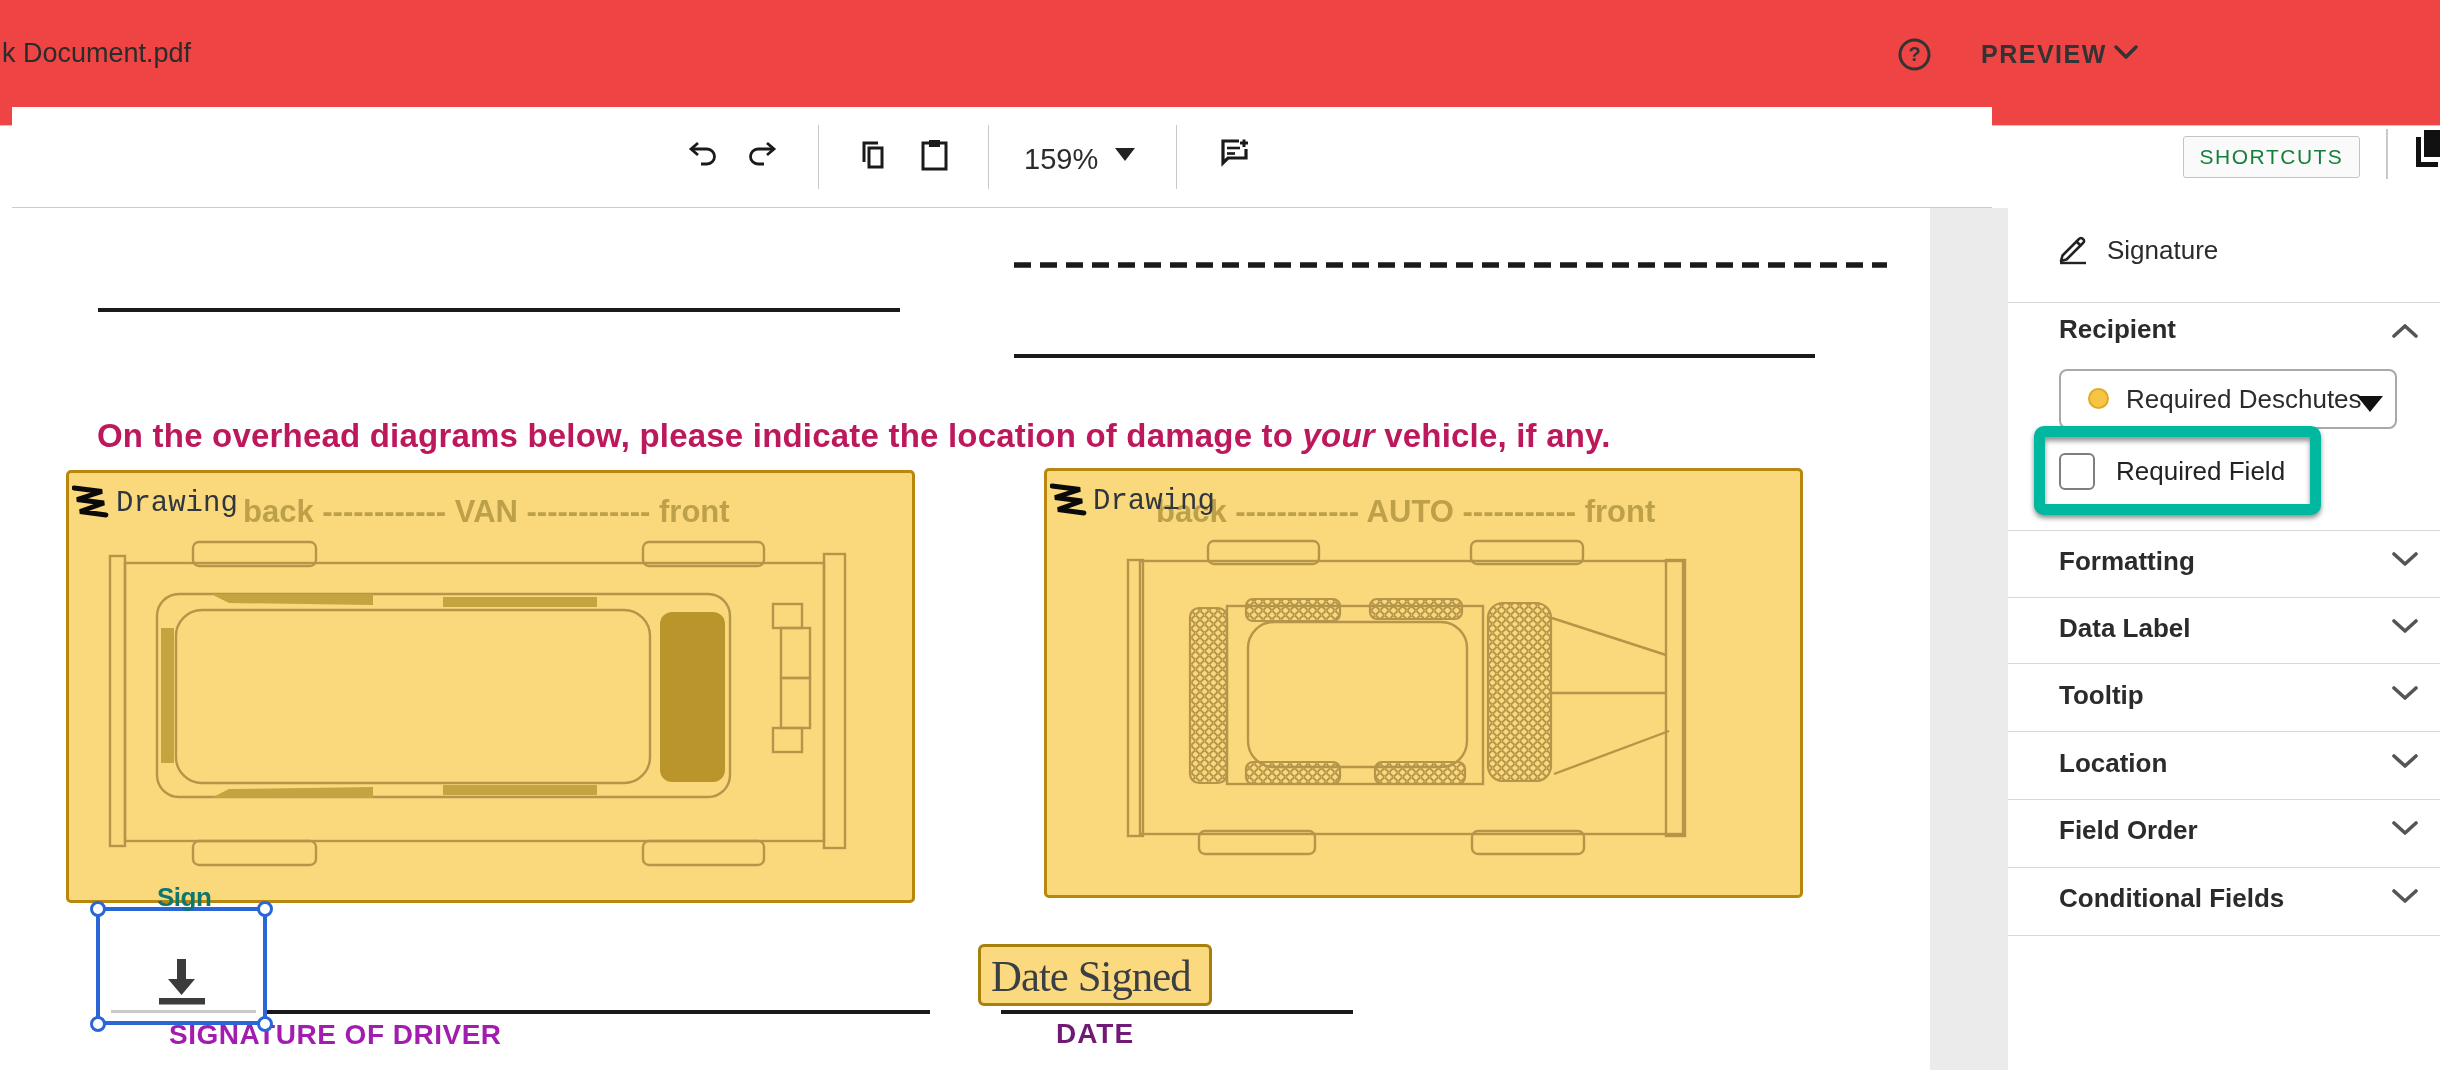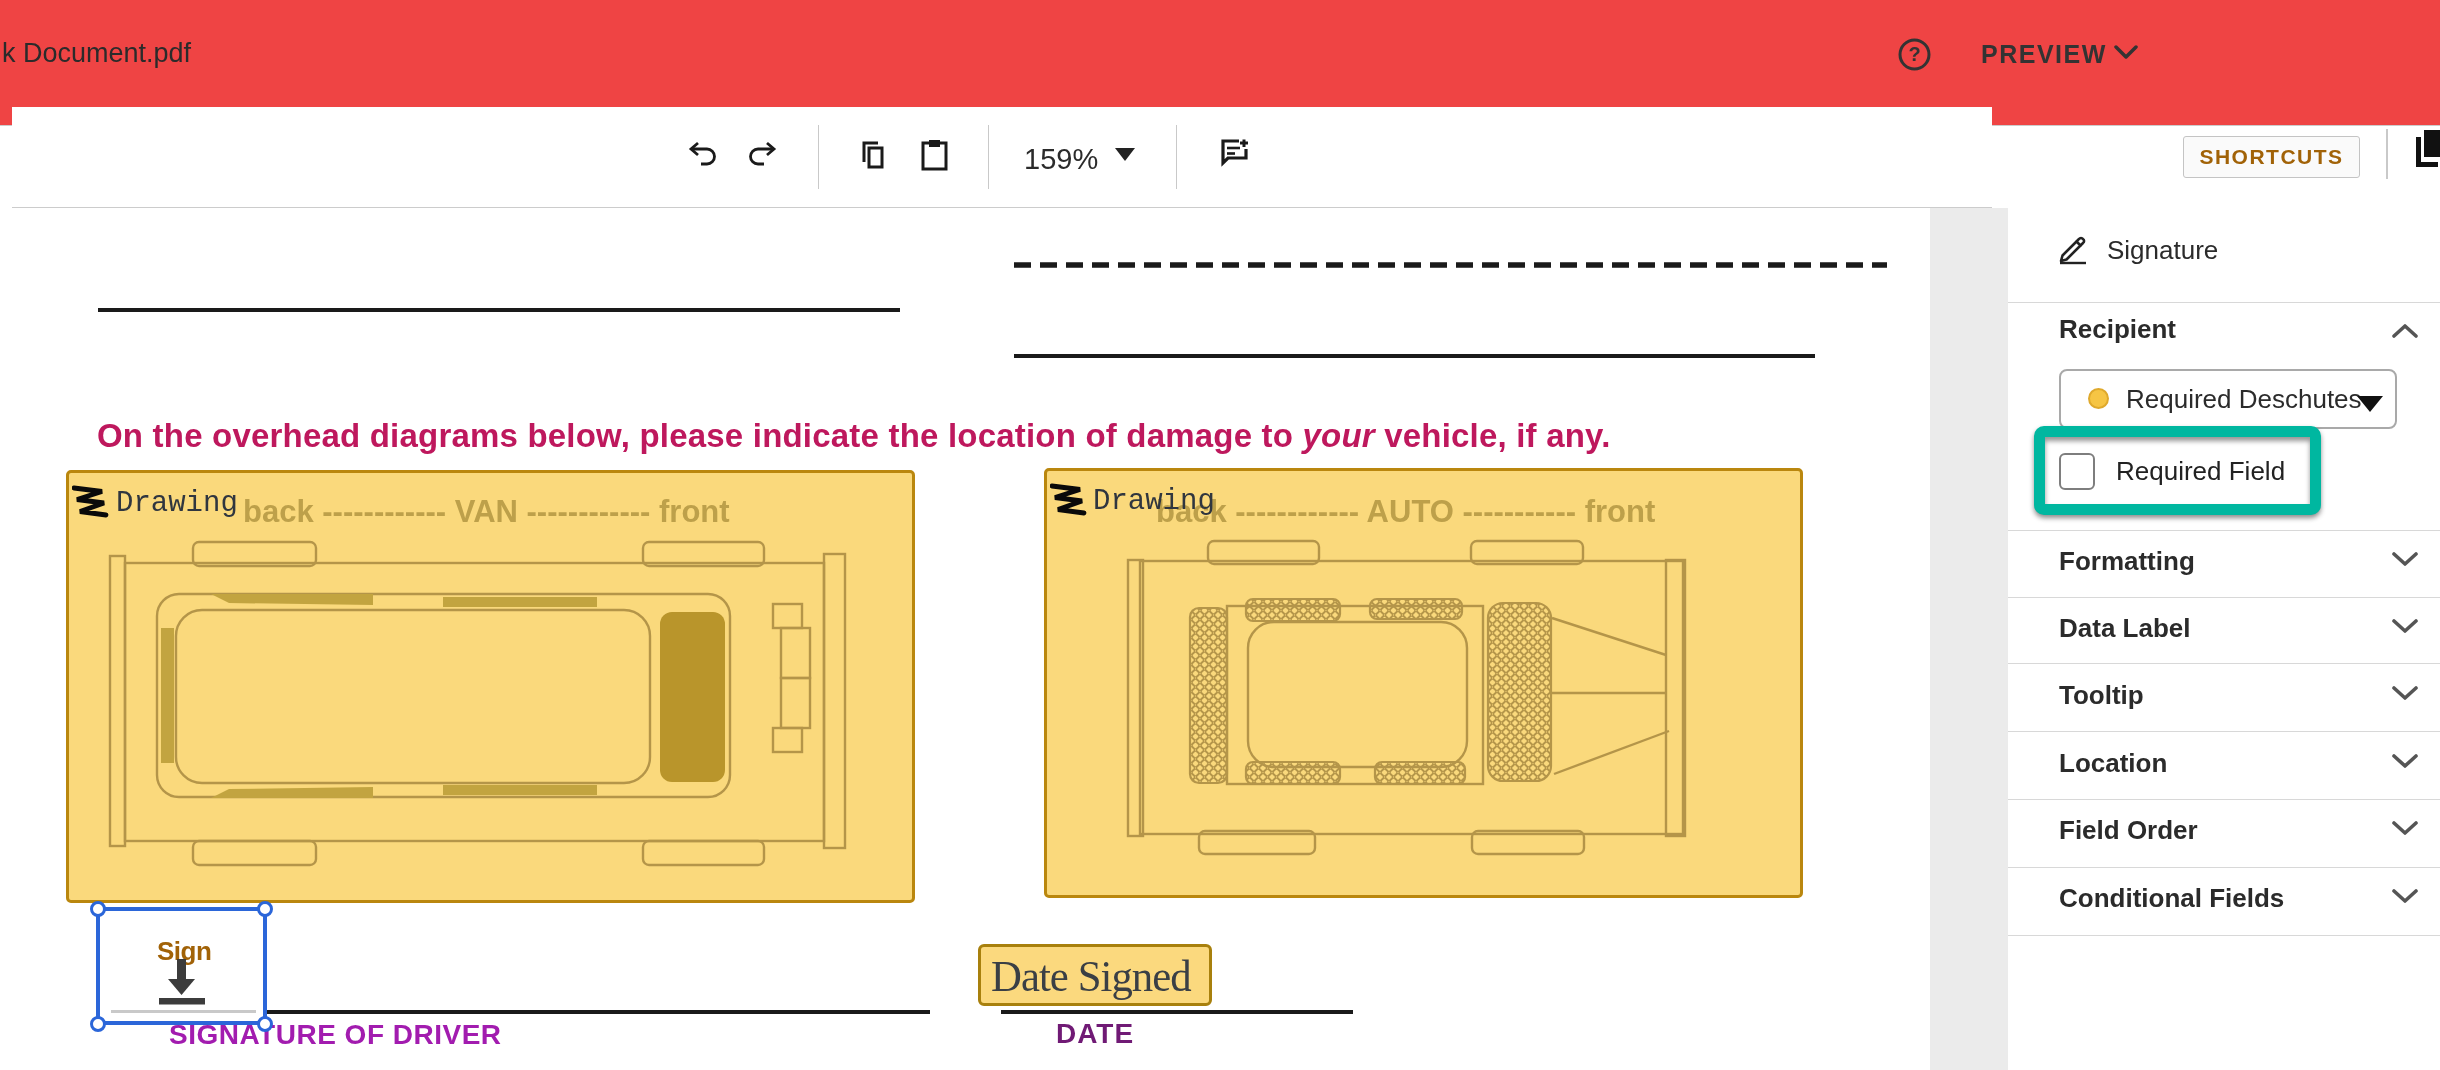--- a/index.html
+++ b/index.html
@@ -11,37 +11,37 @@
 #fname{position:absolute;left:2px;top:38px;font-size:27px;color:#2b2b2b}
 #helpico{position:absolute;left:1898px;top:38px}
 #actions{position:absolute;left:1981px;top:40px;font-size:25px;font-weight:600;letter-spacing:1.5px;color:#333}
 #actchev{position:absolute;left:2114px;top:45px}
 #preview{position:absolute;left:2192px;top:19px;width:224px;height:65px;border:2.5px solid #333;border-radius:4px;background:#fff;font-size:26px;font-weight:600;letter-spacing:3px;color:#333;text-align:center;line-height:61px}
 
 #toolbar{position:absolute;left:12px;top:107px;width:1980px;height:101px;background:#fff;border-bottom:1px solid #ccc}
 .vsep{position:absolute;top:18px;width:1px;height:64px;background:#c9c9c9}
 #zoomtxt{position:absolute;left:1012px;top:36px;font-size:29px;color:#2b2b2b}
 #zoomcaret{position:absolute;left:1103px;top:41px;width:0;height:0;border-left:10px solid transparent;border-right:10px solid transparent;border-top:13px solid #222}
-#shortcuts{position:absolute;left:2171px;top:29px;width:177px;height:42px;background:#fafafa;border:1px solid #c4c4c4;border-radius:3px;font-size:21px;font-weight:bold;letter-spacing:1.5px;color:#a16207;text-align:center;line-height:40px}
+#shortcuts{position:absolute;left:2171px;top:29px;width:177px;height:42px;background:#fafafa;border:1px solid #c4c4c4;border-radius:3px;font-size:21px;font-weight:normal;letter-spacing:1.5px;color:#15803d;text-align:center;line-height:40px}
 #tvsep{position:absolute;left:2374px;top:22px;width:2px;height:50px;background:#c9c9c9}
 
 #doc{position:absolute;left:0;top:208px;width:1930px;height:862px;background:#fff}
 #graygap{position:absolute;left:1930px;top:208px;width:78px;height:862px;background:#ebebeb}
 #sidebar{position:absolute;left:2008px;top:208px;width:432px;height:862px;background:#fff}
 
 .pdfline{position:absolute;background:#1a1a1a}
 #title{position:absolute;left:97px;top:417px;font-size:33px;font-weight:bold;color:#be185d;white-space:nowrap;letter-spacing:0.2px}
 
 .yfield{position:absolute;background:#fad97c;border:3px solid #ba870e;border-radius:5px}
 .drlabel{position:absolute;font-family:"Liberation Mono",monospace;font-size:29px;font-weight:normal;color:#30363f;white-space:nowrap}
 .diaglbl{position:absolute;font-size:31px;font-weight:bold;color:#bda04a;white-space:nowrap}
 
 #signfield{position:absolute;left:96px;top:907px;width:171px;height:118px;background:#fff;border:4px solid #2b66d9}
 .handle{position:absolute;width:16px;height:16px;border-radius:50%;background:#fff;border:3.5px solid #2b66d9}
-#signlbl{position:absolute;left:157px;top:936px;font-size:26px;font-weight:bold;color:#a16207;letter-spacing:-0.5px}
+#signlbl{position:absolute;left:157px;top:882px;font-size:26px;font-weight:bold;color:#0f766e;letter-spacing:-0.5px}
 
 #sigdrv{position:absolute;left:169px;top:1019px;font-size:28px;font-weight:bold;color:#a21caf;letter-spacing:0.5px}
 #datelbl{position:absolute;left:1056px;top:1018px;font-size:28px;font-weight:bold;color:#701a75;letter-spacing:1px}
 #datesigned{position:absolute;left:978px;top:944px;width:234px;height:62px;background:#fbd97e;border:3.5px solid #a8800d;border-radius:6px}
 #datesigned span{position:absolute;left:10px;top:3px;font-family:"Liberation Serif",serif;font-size:45px;color:#3a3f45;letter-spacing:-1px;transform:scaleX(0.95);transform-origin:0 0;white-space:nowrap}
 
 .sbdiv{position:absolute;left:2008px;width:432px;height:1px;background:#d8d8d8}
 .sbhead{position:absolute;left:2059px;font-size:26px;font-weight:bold;color:#2b2b2b;white-space:nowrap}
 .sbchev{position:absolute;left:2392px}
 #sigrow{position:absolute;left:2107px;top:235px;font-size:26px;color:#2b2b2b}

